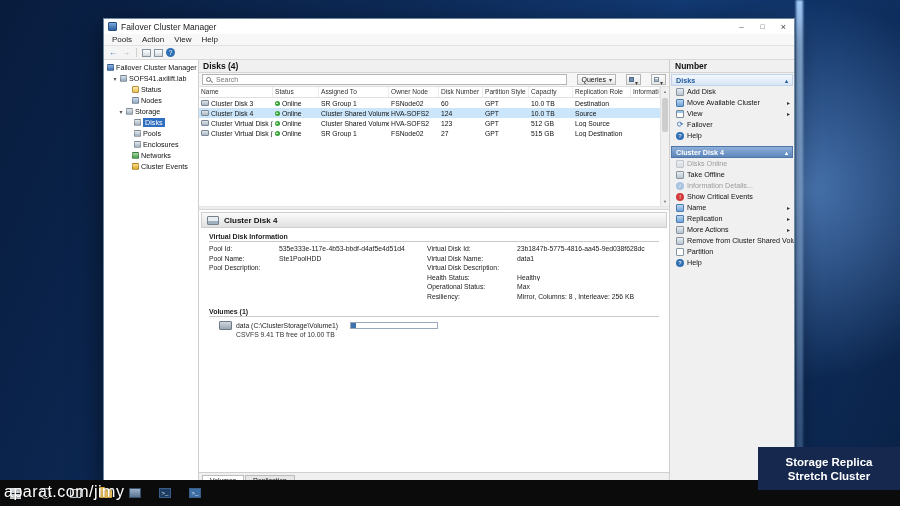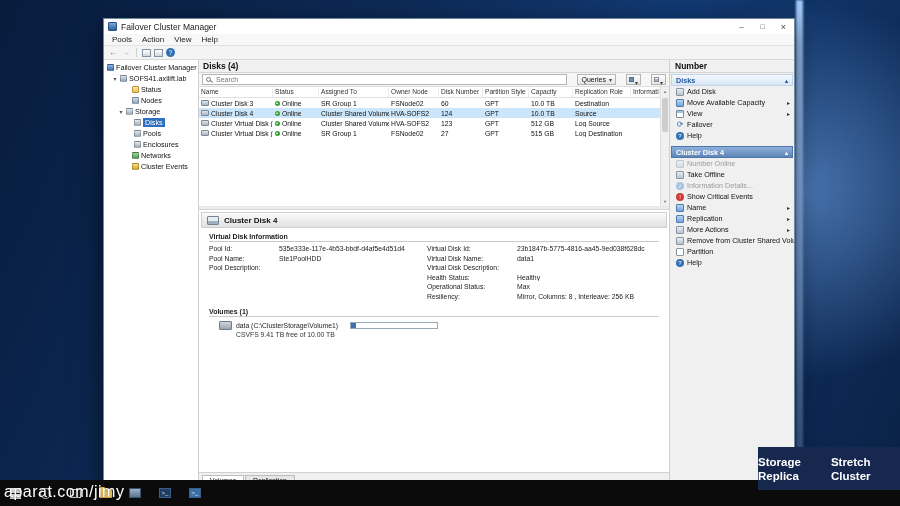--- a/index.html
+++ b/index.html
@@ -144,21 +144,21 @@
   .taskview{width:11px;height:9px;border:1px solid #cfd8e0;background:rgba(255,255,255,.08);}
   .folder{width:13px;height:9px;background:linear-gradient(#ffd977,#eab844);border-radius:1px;position:relative;}
   .folder::before{content:"";position:absolute;top:-2px;left:0;width:6px;height:2px;background:#eab844;border-radius:1px 1px 0 0;}
   .srvmgr{width:12px;height:10px;background:linear-gradient(#9db2c8,#5a7693);border:1px solid #39506b;}
   .ps{width:12px;height:10px;background:#1e3c62;border:1px solid #3b5d8a;color:#e8eef5;font-size:6px;display:flex;align-items:center;justify-content:center;}
   .ps::before{content:">_";}
   .ps.light{background:#3a6ea5;}
   
   .watermark{position:absolute;left:4px;bottom:5px;z-index:6;color:#fff;font-size:16px;letter-spacing:.5px;text-shadow:0 1px 2px rgba(0,0,0,.6);}
   .overlay-box{position:absolute;right:0;top:447px;width:142px;height:43px;background:#16284e;z-index:6;color:#fff;
-    display:flex;flex-direction:row;align-items:center;justify-content:center;font-weight:bold;font-size:11.5px;line-height:14px;}
+    display:flex;flex-direction:column;align-items:center;justify-content:center;font-weight:bold;font-size:11.5px;line-height:14px;}
 </style>
 </head>
 <body>
 
 <div class="desktop">
   <div class="ray ray1"></div>
   <div class="ray ray2"></div>
   <div class="beam"></div>
 </div>
 
@@ -495,21 +495,21 @@
       <div class="sec-hdr sec-light">
         <span>Disks</span>
         <span class="hdr-chev"></span>
       </div>
       <div class="action-item">
         <span class="ai ai-disk"></span>
         <span>Add Disk</span>
       </div>
       <div class="action-item">
         <span class="ai ai-blue"></span>
-        <span>Move Available Capacity</span>
+        <span>Move Available Cluster</span>
         <span class="chev-r"></span>
       </div>
       <div class="action-item">
         <span class="ai ai-view"></span>
         <span>View</span>
         <span class="chev-r"></span>
       </div>
       <div class="action-item">
         <span class="ai ai-refresh"></span>
         <span>Failover</span>
@@ -520,21 +520,21 @@
       </div>
 
       <div class="ai-gap"></div>
 
       <div class="sec-hdr sec-dark">
         <span>Cluster Disk 4</span>
         <span class="hdr-chev"></span>
       </div>
       <div class="action-item disabled">
         <span class="ai ai-disk"></span>
-        <span>Number Online</span>
+        <span>Disks Online</span>
       </div>
       <div class="action-item">
         <span class="ai ai-disk"></span>
         <span>Take Offline</span>
       </div>
       <div class="action-item disabled">
         <span class="ai ai-info"></span>
         <span>Information Details...</span>
       </div>
       <div class="action-item">

